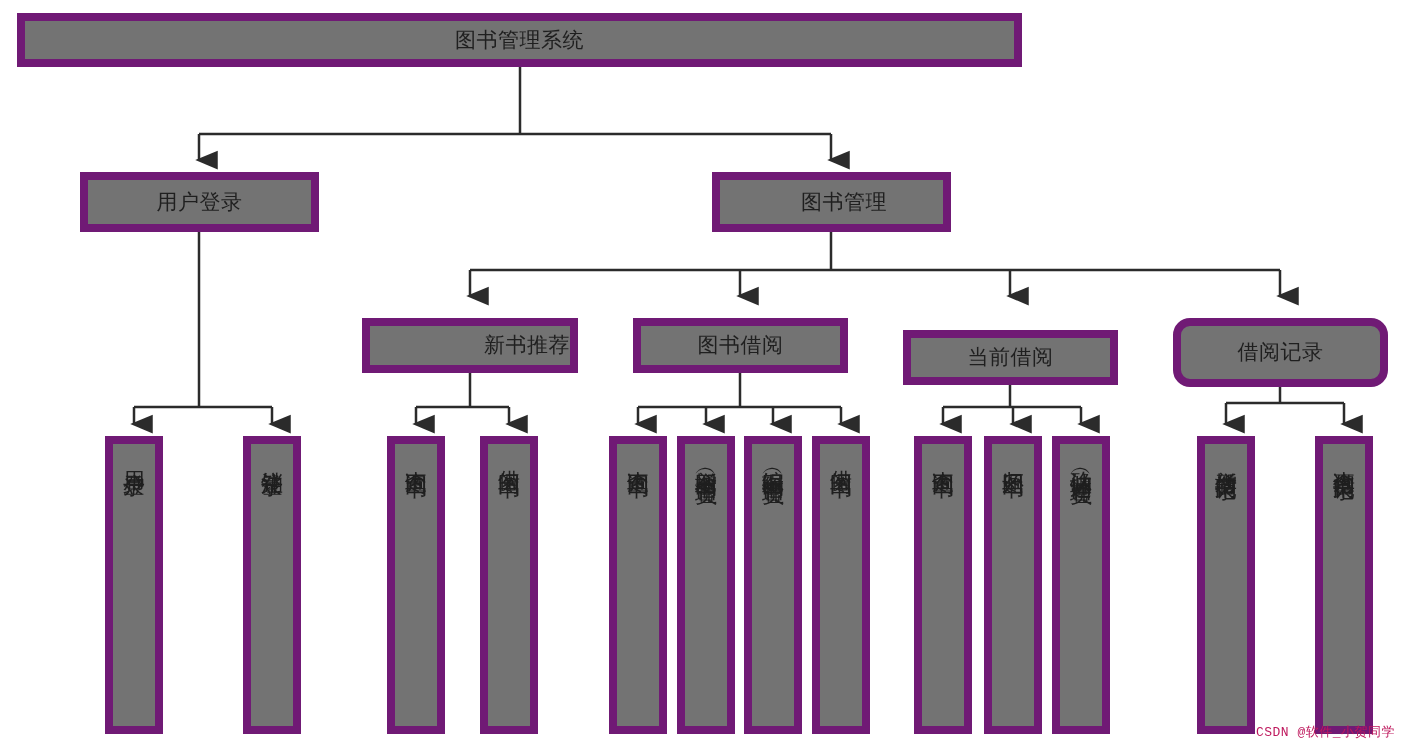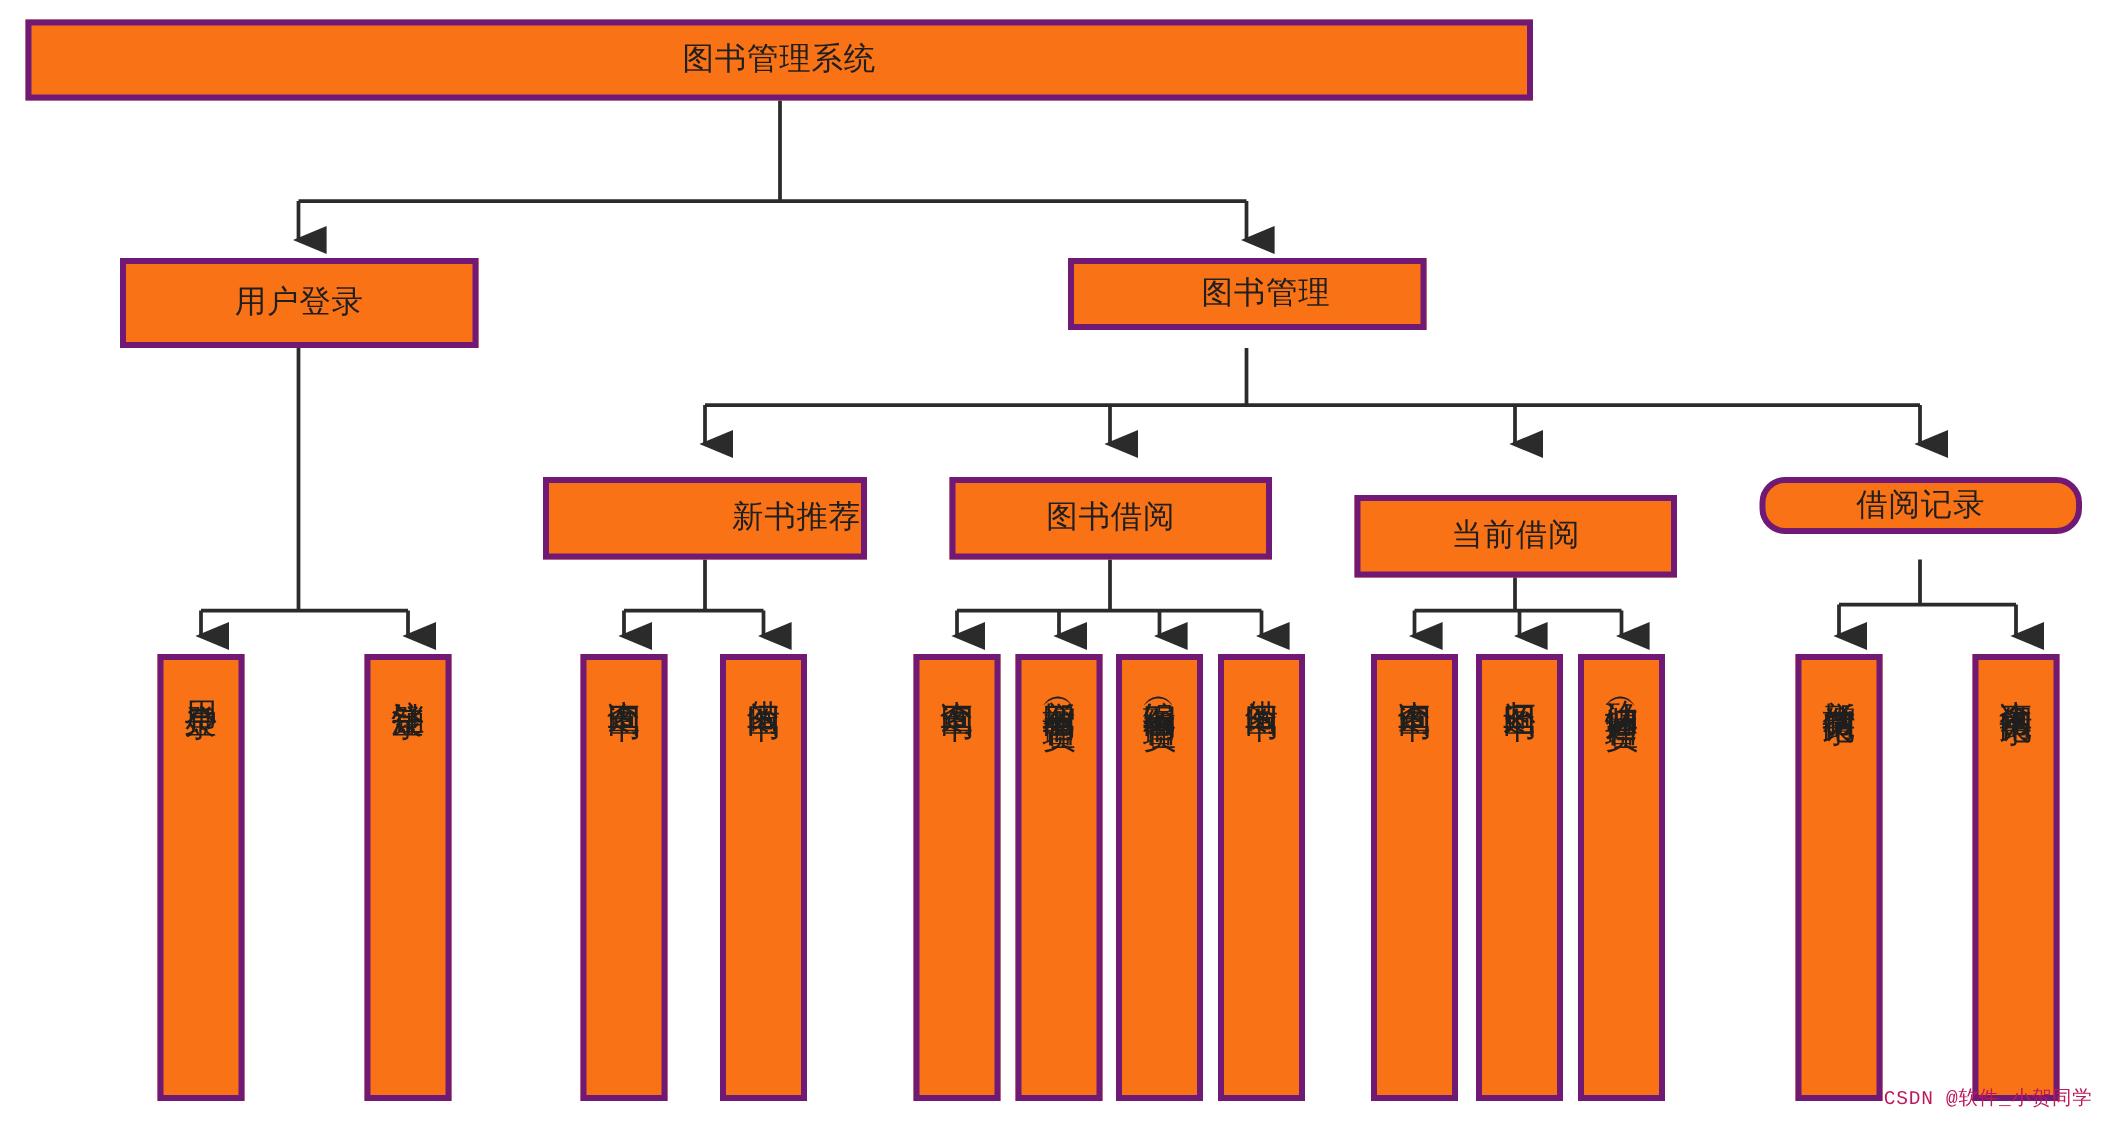--- a/index.html
+++ b/index.html
@@ -20,22 +20,22 @@
   #edges {
     position: absolute;
     left: 0;
     top: 0;
     width: 1405px;
     height: 747px;
   }
   .node {
     position: absolute;
     box-sizing: border-box;
-    background: #f97316;
-    border: 4px solid #701a75;
+    background: #737373;
+    border: 8px solid #701a75;
     display: flex;
     align-items: center;
     justify-content: center;
     color: #1f1f1f;
     z-index: 2;
   }
   .node .label {
     display: block;
     text-align: center;
     line-height: 1.08;
@@ -124,34 +124,34 @@
     </g>
   </svg>
 
   <div class="node h" style="left:17px; top:13px; width:1005px; height:54px;">
     <span class="label">图书管理系统</span>
   </div>
 
   <div class="node h" style="left:80px; top:172px; width:239px; height:60px;">
     <span class="label">用户登录</span>
   </div>
-  <div class="node h" style="left:712px; top:172px; width:239px; height:48px;padding-left:25px;">
+  <div class="node h" style="left:712px; top:172px; width:239px; height:60px;padding-left:25px;">
     <span class="label">图书管理</span>
   </div>
 
   <div class="node h" style="left:362px; top:318px; width:216px; height:55px;justify-content:flex-end;">
     <span class="label">新书推荐</span>
   </div>
   <div class="node h" style="left:633px; top:318px; width:215px; height:55px;">
     <span class="label">图书借阅</span>
   </div>
   <div class="node h" style="left:903px; top:318px; width:215px; height:55px;margin-top:12px;">
     <span class="label">当前借阅</span>
   </div>
-  <div class="node h" style="left:1173px; top:318px; width:215px; height:38px;border-radius:17px;">
+  <div class="node h" style="left:1173px; top:318px; width:215px; height:69px;border-radius:17px;">
     <span class="label">借阅记录</span>
   </div>
 
   <div class="node v" style="left:105px; top:436px; width:58px; height:298px;">
     <span class="label">用户登录</span>
   </div>
   <div class="node v" style="left:243px; top:436px; width:58px; height:298px;">
     <span class="label">注销登录</span>
   </div>
 

